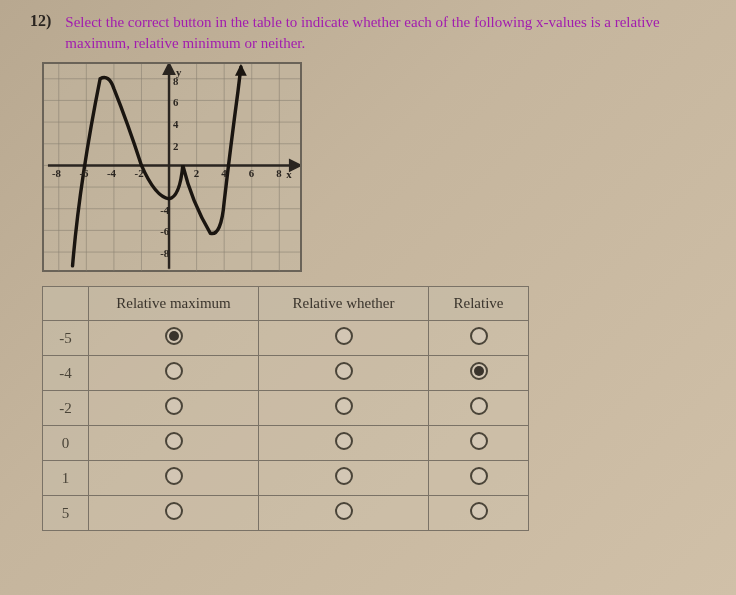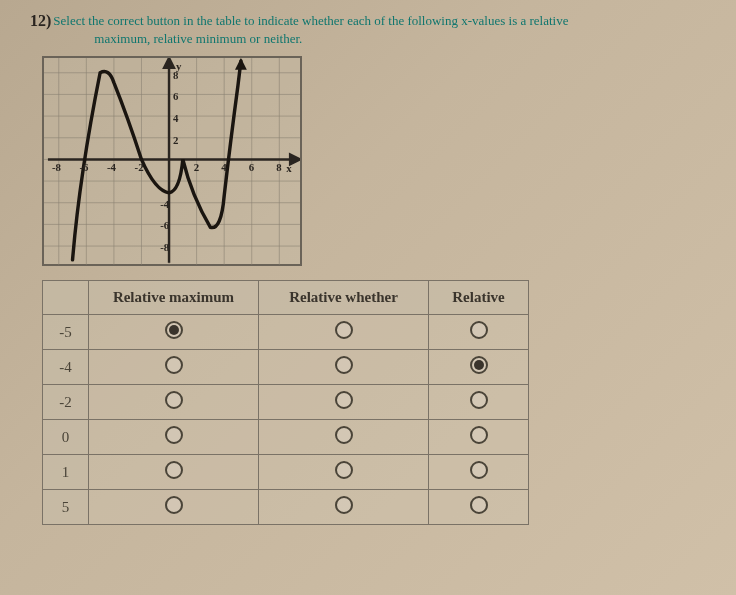--- a/index.html
+++ b/index.html
@@ -6,44 +6,44 @@
   body {
     width: 736px;
     height: 595px;
     background: linear-gradient(135deg, #b8a890 0%, #c5b59d 40%, #d0c0a8 100%);
     font-family: Georgia, 'Times New Roman', serif;
     color: #3a3530;
     padding: 12px 30px;
     position: relative;
     overflow: hidden;
   }
-  .question-header { display: flex; gap: 2px; margin-bottom: 4px; }
+  .question-header { display: flex; gap: 14px; margin-bottom: 4px; }
   .qnum { font-weight: bold; font-size: 16px; color: #2a2520; }
-  .qtext { font-size: 13px; color: #0f766e; line-height: 1.4; }
-  .qtext .line2 { display: block; margin-left: 41px; }
+  .qtext { font-size: 15px; color: #a21caf; line-height: 1.4; }
+  .qtext .line2 { display: block; }
   .graph-box {
     margin: 8px 0 14px 12px;
     width: 260px; height: 210px;
     border: 2px solid #6a6358;
     position: relative;
     background: rgba(200,190,170,0.25);
   }
   .graph-box svg { position: absolute; inset: 0; }
   .answer-table {
     margin-left: 12px;
     border-collapse: collapse;
     background: rgba(210,200,180,0.3);
   }
   .answer-table th, .answer-table td {
     border: 1.5px solid #7a7266;
     text-align: center;
     vertical-align: middle;
   }
   .answer-table th {
-    font-weight: bold;
+    font-weight: normal;
     font-size: 15px;
     color: #3a342c;
     padding: 8px 18px;
     background: rgba(195,185,165,0.4);
   }
   .answer-table td.xcol {
     width: 46px; padding: 8px 6px;
     font-size: 15px; color: #4a4438;
     background: rgba(195,185,165,0.35);
   }

